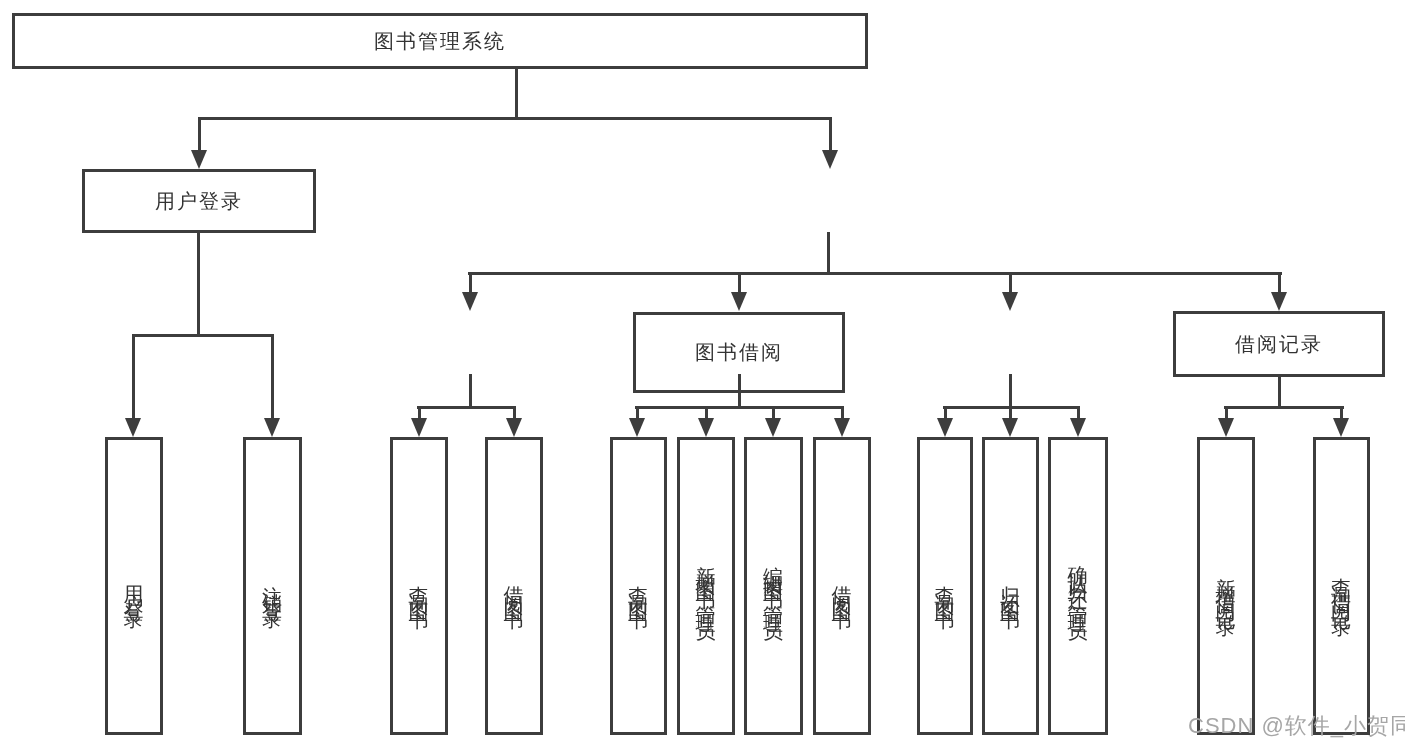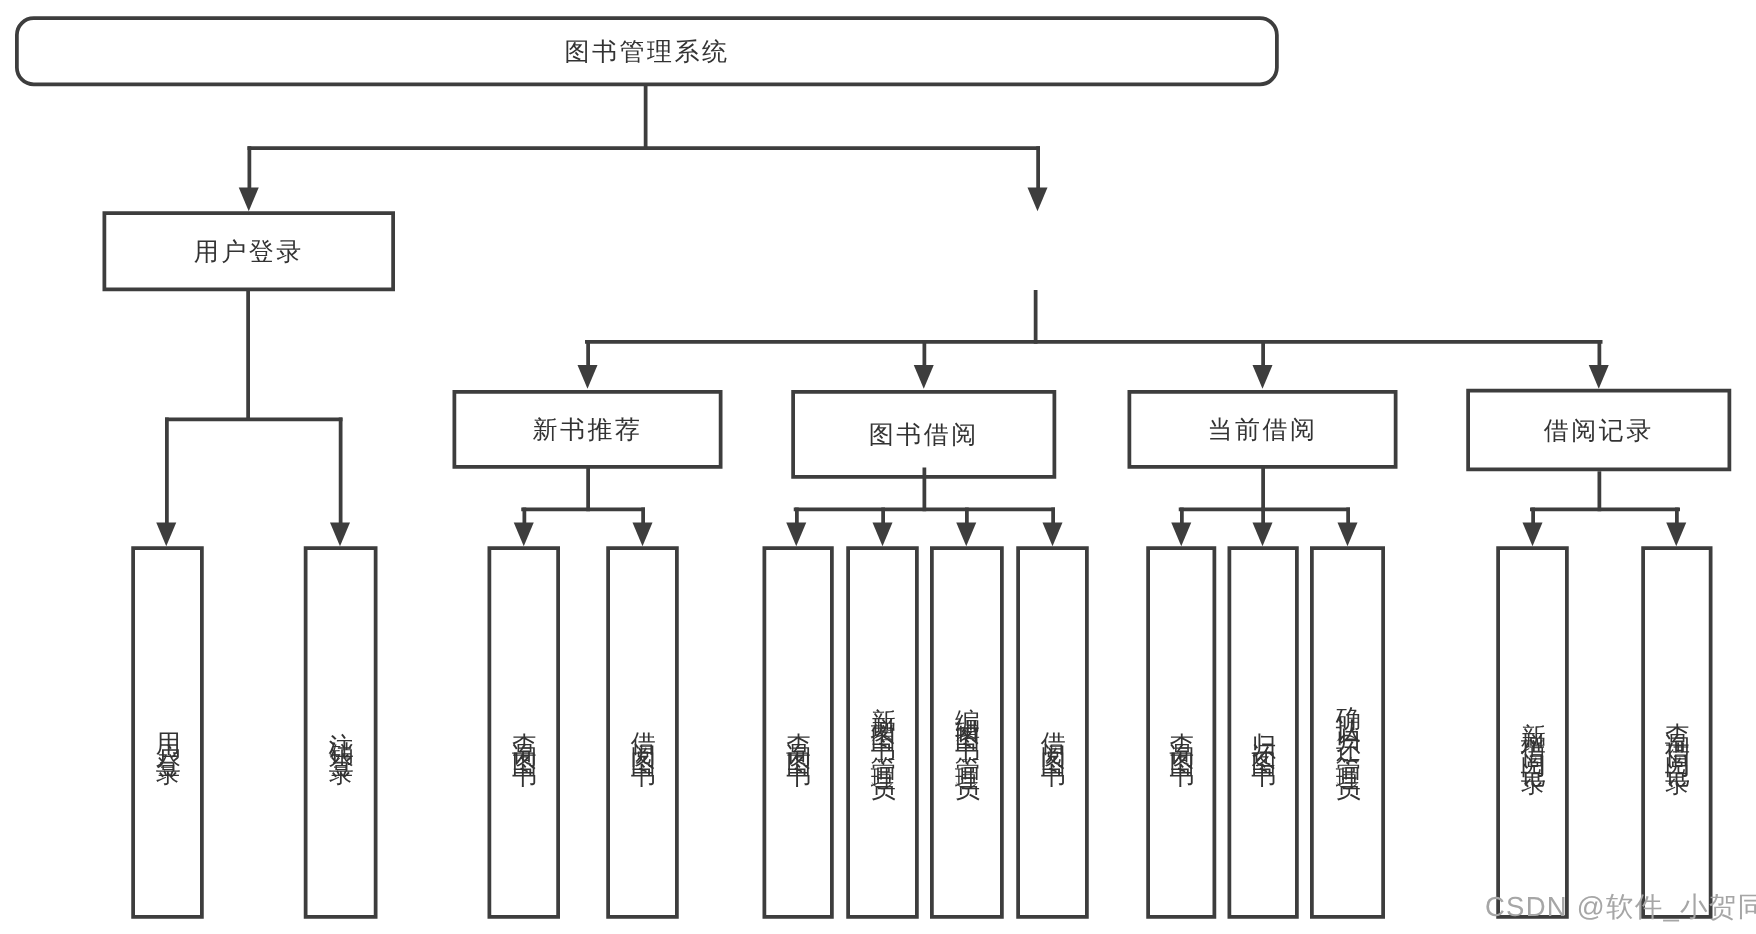--- a/index.html
+++ b/index.html
@@ -68,21 +68,21 @@
     letter-spacing: 1px;
     white-space: nowrap;
     z-index: 10;
   }
 </style>
 </head>
 <body>
 
 <div class="canvas">
 
-  <div class="box" style="left:12px; top:13px; width:1011px; height:56px;border-radius:15px;">图书管理系统</div>
+  <div class="box" style="left:12px; top:13px; width:856px; height:56px;">图书管理系统</div>
 
   <div class="vline" style="left:515px; top:68px; height:52px;"></div>
   <div class="hline" style="left:198px; top:117px; width:634px;"></div>
   <div class="vline" style="left:198px; top:117px; height:34px;"></div>
   <div class="arrow" style="left:191px; top:150px;"></div>
   <div class="vline" style="left:829px; top:117px; height:34px;"></div>
   <div class="arrow" style="left:822px; top:150px;"></div>
 
   <div class="box" style="left:82px; top:169px; width:234px; height:64px;">用户登录</div>
 
@@ -97,23 +97,21 @@
   <div class="hline" style="left:468px; top:272px; width:814px;"></div>
   <div class="vline" style="left:469px; top:272px; height:22px;"></div>
   <div class="arrow" style="left:462px; top:292px;"></div>
   <div class="vline" style="left:738px; top:272px; height:22px;"></div>
   <div class="arrow" style="left:731px; top:292px;"></div>
   <div class="vline" style="left:1009px; top:272px; height:22px;"></div>
   <div class="arrow" style="left:1002px; top:292px;"></div>
   <div class="vline" style="left:1278px; top:272px; height:22px;"></div>
   <div class="arrow" style="left:1271px; top:292px;"></div>
 
-  <div class="box" style="left:362px; top:312px; width:216px; height:63px;">新书推荐</div>
-  <div class="box" style="left:633px; top:312px; width:212px; height:71px;">图书借阅</div>
-  <div class="box" style="left:902px; top:312px; width:216px; height:63px;">当前借阅</div>
+  <div class="box" style="left:633px; top:312px; width:212px; height:81px;">图书借阅</div>
   <div class="box" style="left:1173px; top:311px; width:212px; height:66px;">借阅记录</div>
 
   <div class="vline" style="left:469px; top:374px; height:35px;"></div>
   <div class="hline" style="left:417px; top:406px; width:99px;"></div>
   <div class="vline" style="left:418px; top:406px; height:14px;"></div>
   <div class="arrow" style="left:411px; top:418px;"></div>
   <div class="vline" style="left:513px; top:406px; height:14px;"></div>
   <div class="arrow" style="left:506px; top:418px;"></div>
 
   <div class="vline" style="left:738px; top:374px; height:35px;"></div>

